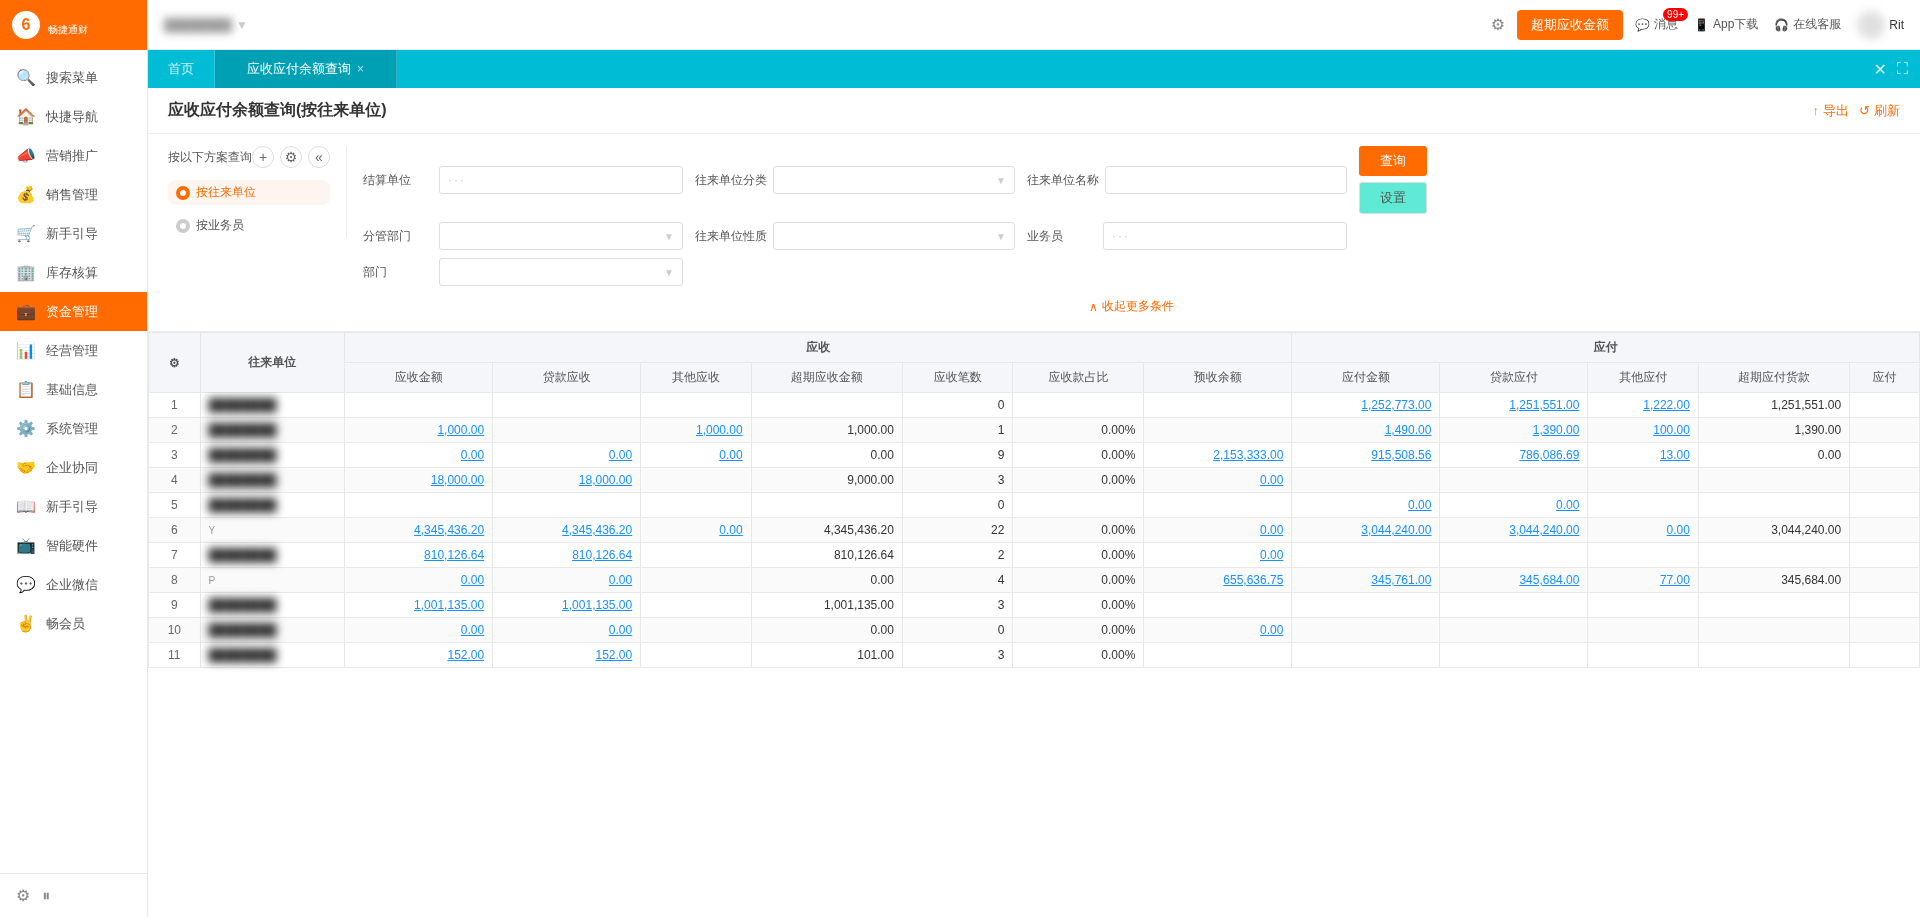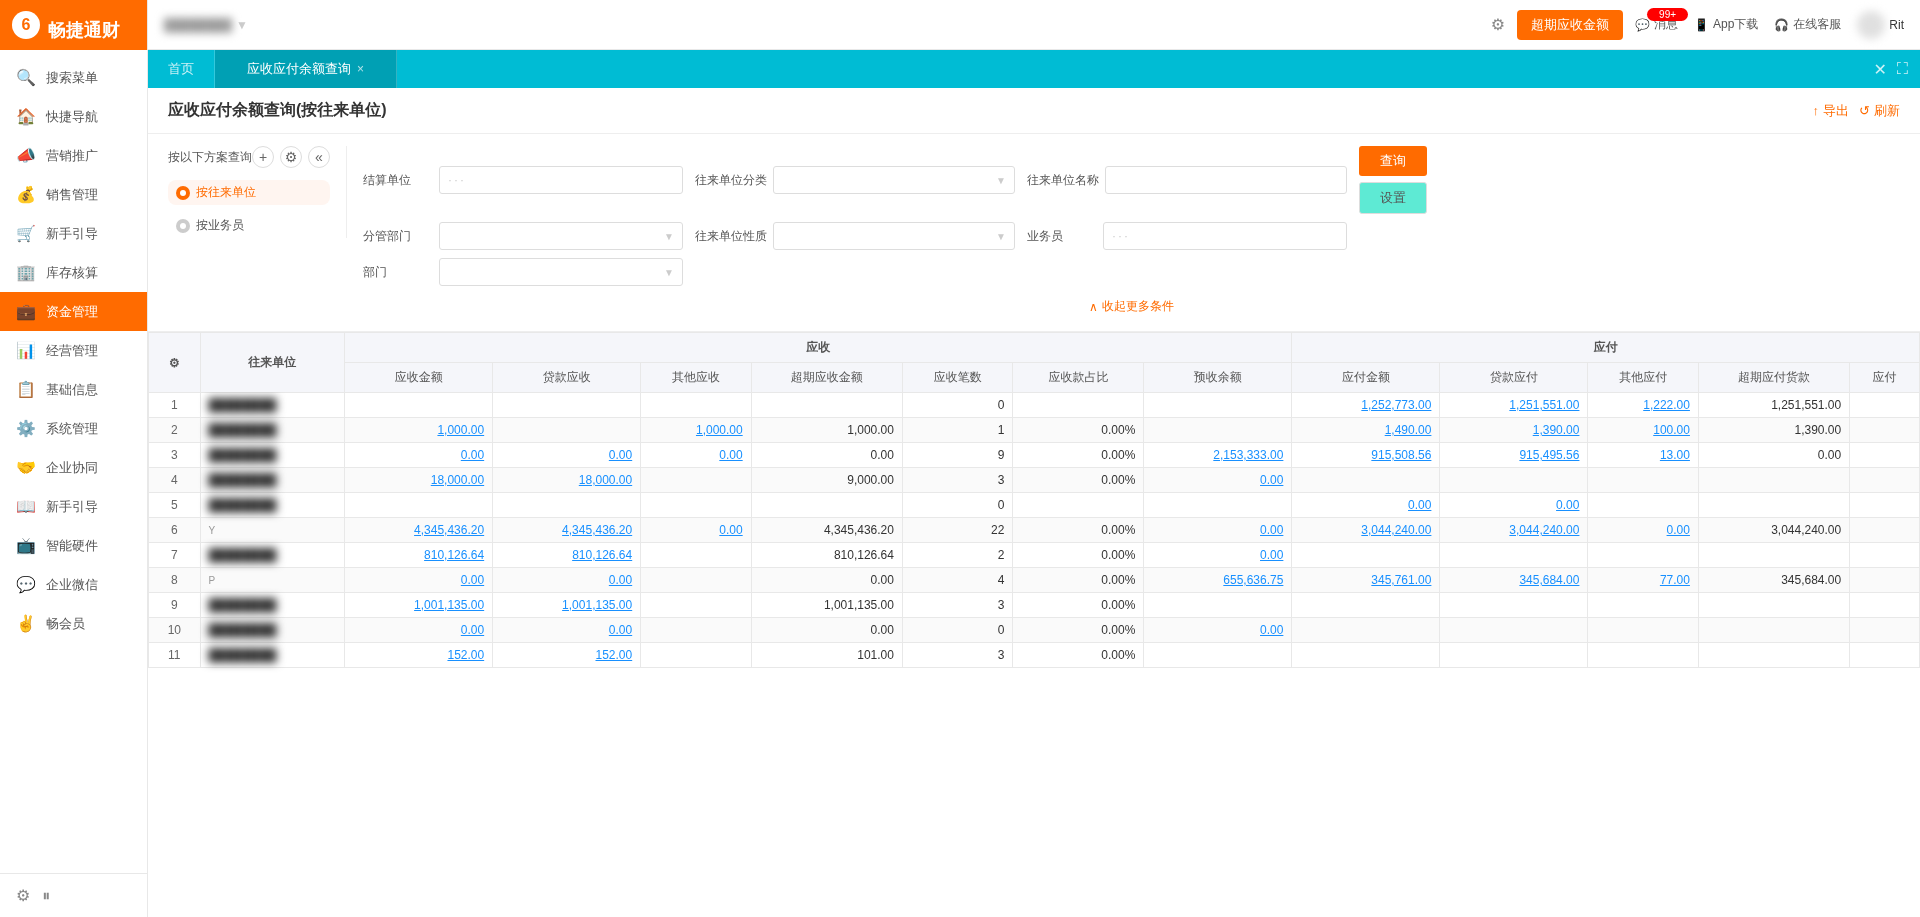--- a/index.html
+++ b/index.html
@@ -11,21 +11,21 @@
       background: #fff; border-right: 1px solid #e8e8e8;
       display: flex; flex-direction: column;
     }
     .sidebar-logo {
       height: 50px; background: #ff6b00; display: flex; align-items: center; padding: 0 12px; gap: 8px;
     }
     .sidebar-logo-icon {
       width: 28px; height: 28px; background: #fff; border-radius: 50%; display: flex; align-items: center; justify-content: center;
       color: #ff6b00; font-size: 16px; font-weight: bold;
     }
-    .sidebar-logo-text { color: #fff; font-size: 18px; font-weight: bold; margin-top: 40px; }
+    .sidebar-logo-text { color: #fff; font-size: 10px; font-weight: normal; margin-top: 40px; }
     .sidebar-edition { font-size: 10px; color: rgba(255,255,255,0.7); margin-top: 16px; }
     .sidebar-nav { flex: 1; overflow-y: auto; padding: 8px 0; }
     .sidebar-item {
       display: flex; align-items: center; padding: 10px 16px; cursor: pointer; gap: 10px;
       color: #555; font-size: 13px; transition: background 0.2s;
     }
     .sidebar-item.active { background: #ff6b00; color: #fff; border-radius: 0; }
     .sidebar-item .icon { font-size: 16px; width: 20px; text-align: center; }
     .sidebar-footer {
       padding: 12px 16px; border-top: 1px solid #e8e8e8; display: flex; align-items: center; gap: 12px;
@@ -44,21 +44,21 @@
     }
     .topbar-gear { font-size: 16px; color: #888; cursor: pointer; }
     .topbar-btn-industry {
       background: #ff6b00; color: #fff; border: none; border-radius: 4px;
       padding: 6px 14px; cursor: pointer; font-size: 13px;
     }
     .topbar-right { display: flex; align-items: center; gap: 16px; margin-left: auto; }
     .topbar-right-item { display: flex; align-items: center; gap: 4px; color: #555; font-size: 12px; cursor: pointer; position: relative; }
     .badge {
       position: absolute; top: -8px; right: -10px; background: #f00; color: #fff;
-      border-radius: 10px; font-size: 10px; padding: 1px 12px; min-width: 16px; text-align: center;
+      border-radius: 10px; font-size: 10px; padding: 1px 4px; min-width: 16px; text-align: center;
     }
     .topbar-user { display: flex; align-items: center; gap: 4px; color: #333; font-size: 12px; }
     .user-avatar { width: 28px; height: 28px; background: #e0e0e0; border-radius: 50%; }
 
     
     .tabbar {
       position: fixed; left: 148px; top: 50px; right: 0; height: 38px;
       background: #00bcd4; display: flex; align-items: stretch; z-index: 99;
     }
     .tab-item {
@@ -453,21 +453,21 @@
       <td>3</td>
       <td style="text-align:left;"><span class="blurred">████████</span></td>
       <td><span class="link">0.00</span></td>
       <td><span class="link">0.00</span></td>
       <td><span class="link">0.00</span></td>
       <td>0.00</td>
       <td>9</td>
       <td>0.00%</td>
       <td><span class="link">2,153,333.00</span></td>
       <td><span class="link">915,508.56</span></td>
-      <td><span class="link">915,495.56</span></td>
+      <td><span class="link">786,086.69</span></td>
       <td><span class="link">13.00</span></td>
       <td>0.00</td>
       <td></td>
     </tr>
           <tr>
       <td>4</td>
       <td style="text-align:left;"><span class="blurred">████████</span></td>
       <td><span class="link">18,000.00</span></td>
       <td><span class="link">18,000.00</span></td>
       <td></td>

